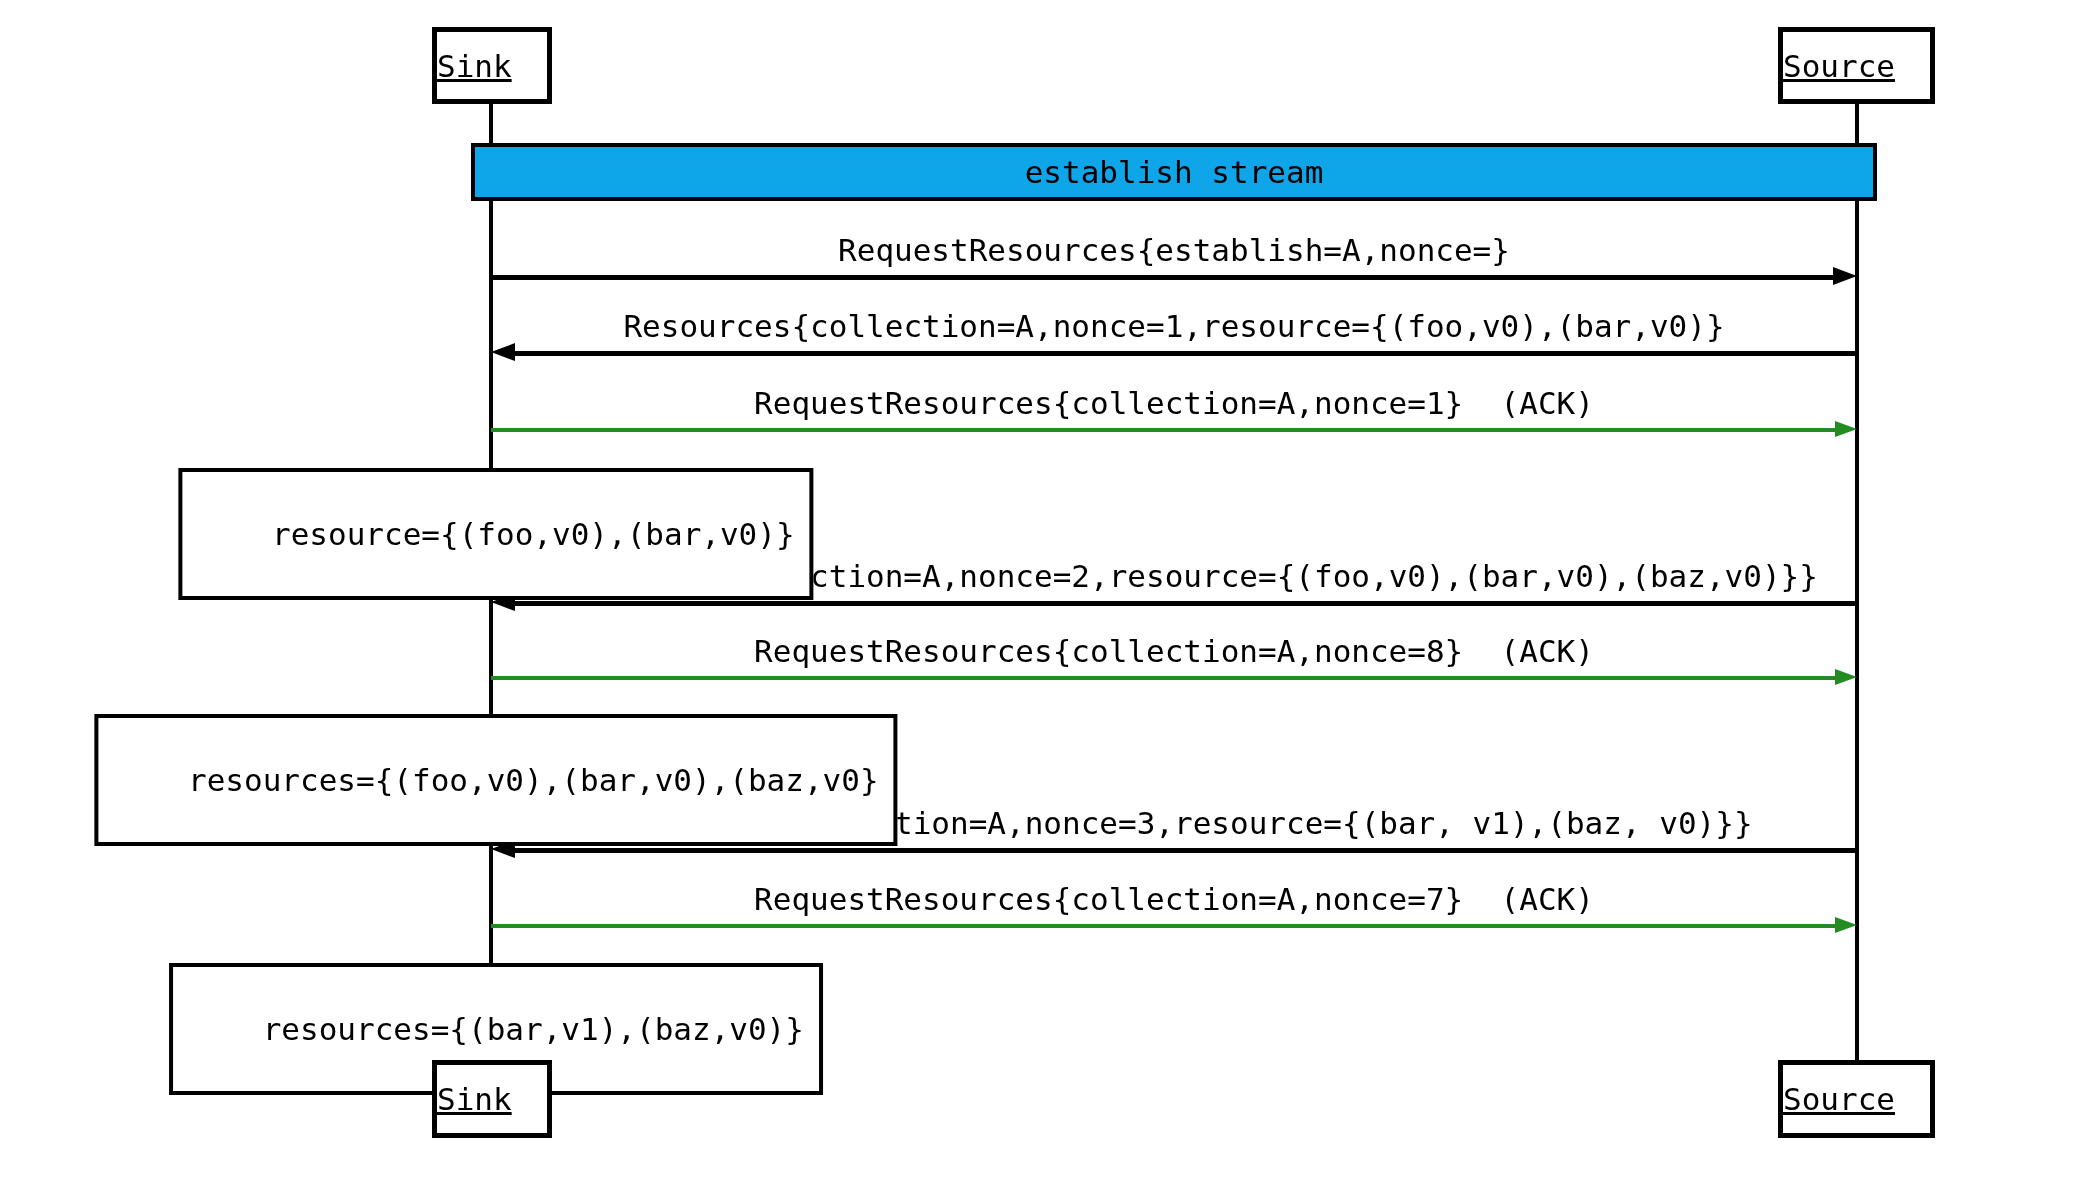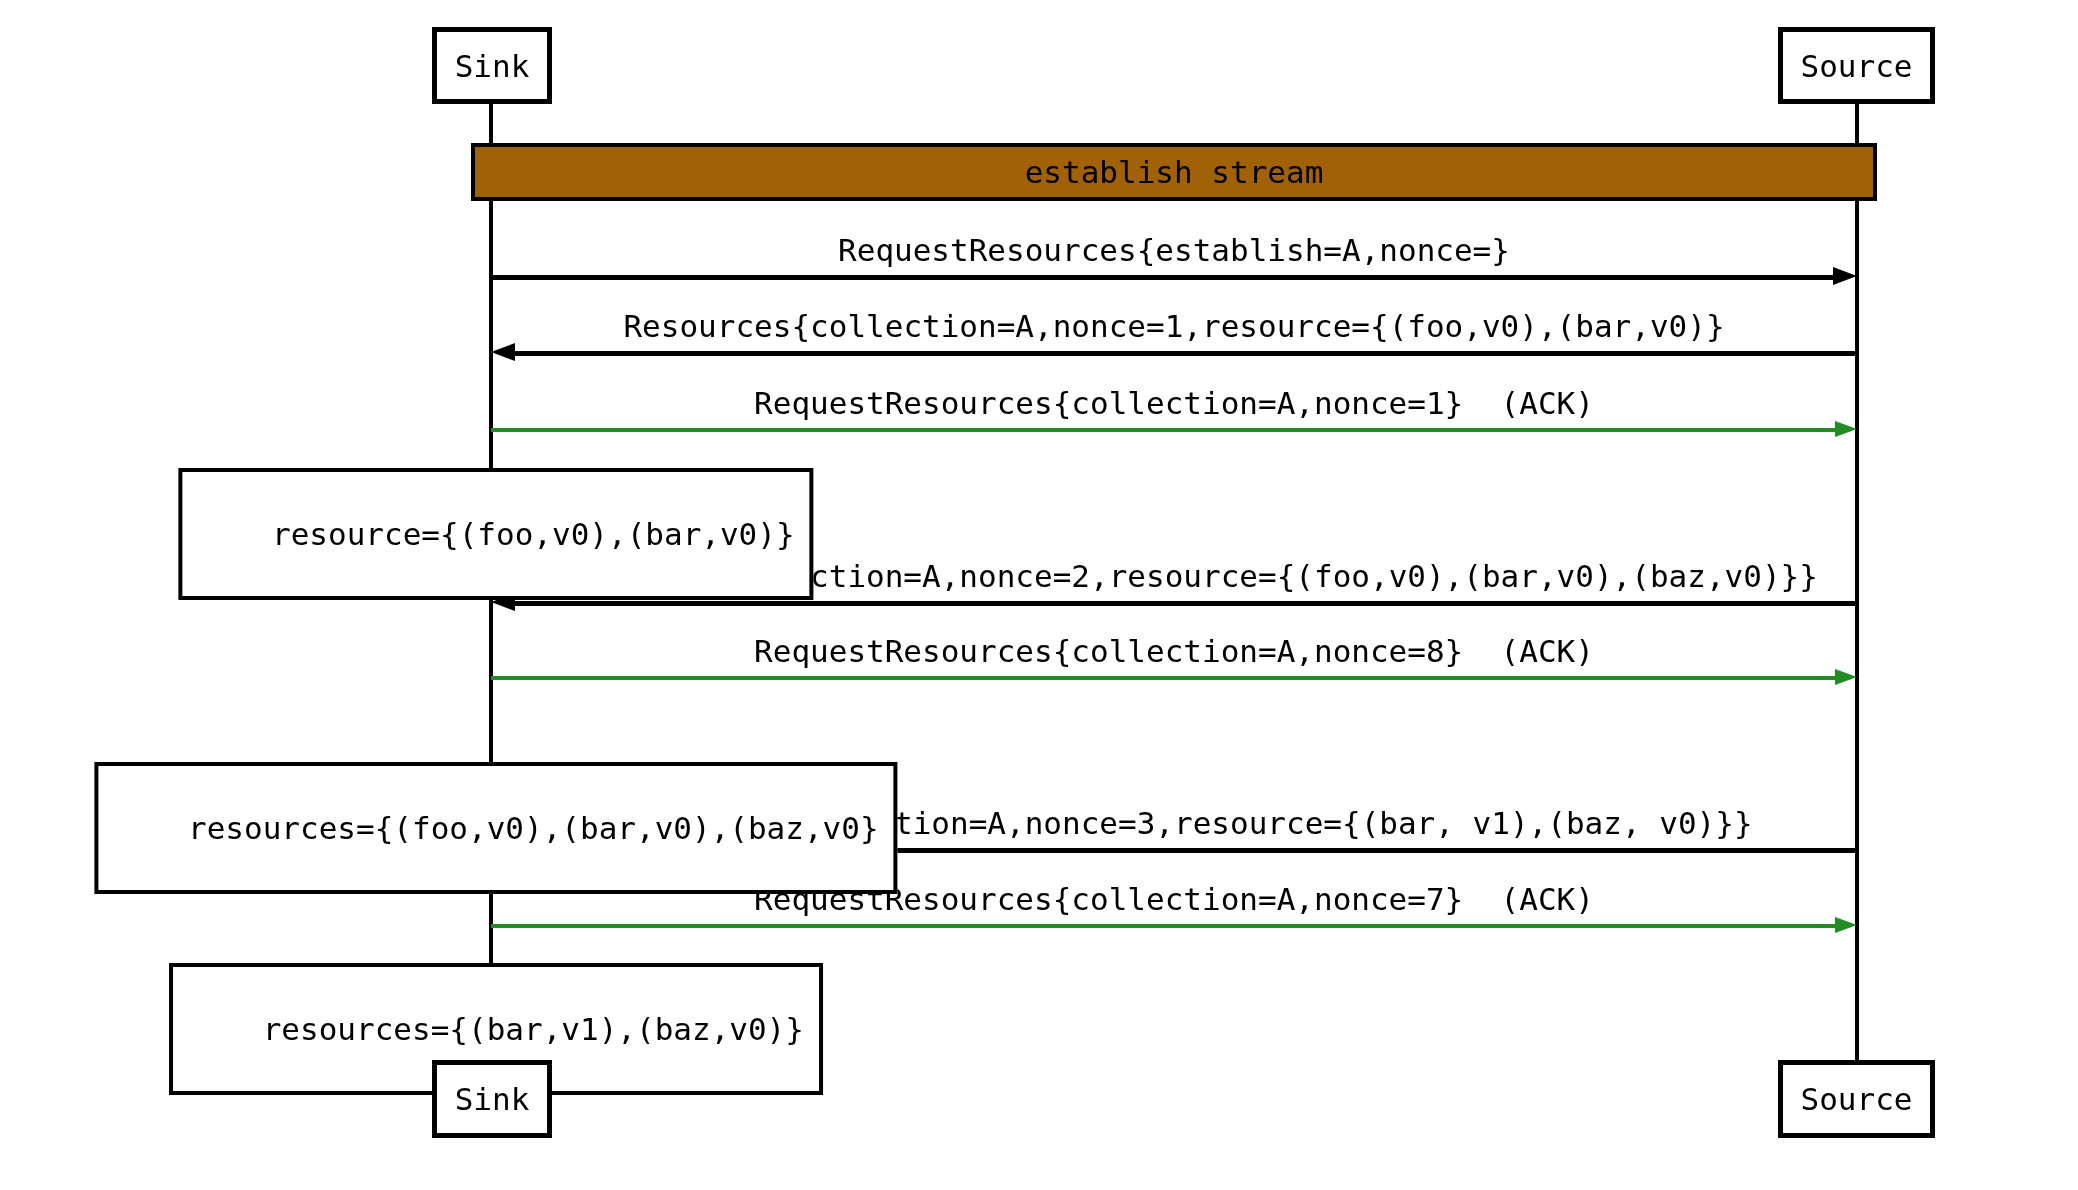--- a/index.html
+++ b/index.html
@@ -27,39 +27,39 @@
   .lifeline.source { left: 1855px; }
 
   
   .actor {
     position: absolute;
     box-sizing: border-box;
     border: 5px solid var(--message_line, #000000);
     background: #ffffff;
     display: flex;
     align-items: center;
-    justify-content: center;
     z-index: 3;
     white-space: pre;
+    text-decoration: underline;
   }
   .actor.sink-top      { left: 432px;  top: 27px;   width: 120px; height: 77px; }
   .actor.source-top    { left: 1778px; top: 27px;   width: 157px; height: 77px; }
   .actor.sink-bottom   { left: 432px;  top: 1060px; width: 120px; height: 78px; }
   .actor.source-bottom { left: 1778px; top: 1060px; width: 157px; height: 78px; }
 
   
   .band {
     position: absolute;
     left: 471px;
     top: 143px;
     width: 1406px;
     height: 58px;
     box-sizing: border-box;
     border: 4px solid var(--message_line, #000000);
-    background: #a16207;
+    background: #0ea5e9;
     display: flex;
     align-items: center;
     justify-content: center;
     z-index: 2;
     white-space: pre;
   }
 
   
   .msg { position: absolute; left: 491px; width: 1366px; height: 0; z-index: 1; }
   .msg.row1 { top: 277px; }
@@ -111,21 +111,21 @@
     transform: translateX(-50%);
     box-sizing: border-box;
     border: 4px solid var(--message_line, #000000);
     background: #ffffff;
     padding: 5px 15px;
     line-height: 38px;
     white-space: pre;
     z-index: 2;
   }
   .note.n1 { top: 468px; }
-  .note.n2 { top: 714px; margin-top: 48px; }
+  .note.n2 { top: 714px; }
   .note.n3 { top: 963px; }
 </style>
 </head>
 <body>
 
 <div class="diagram">
 
   <div class="lifeline sink"></div>
   <div class="lifeline source"></div>
 

